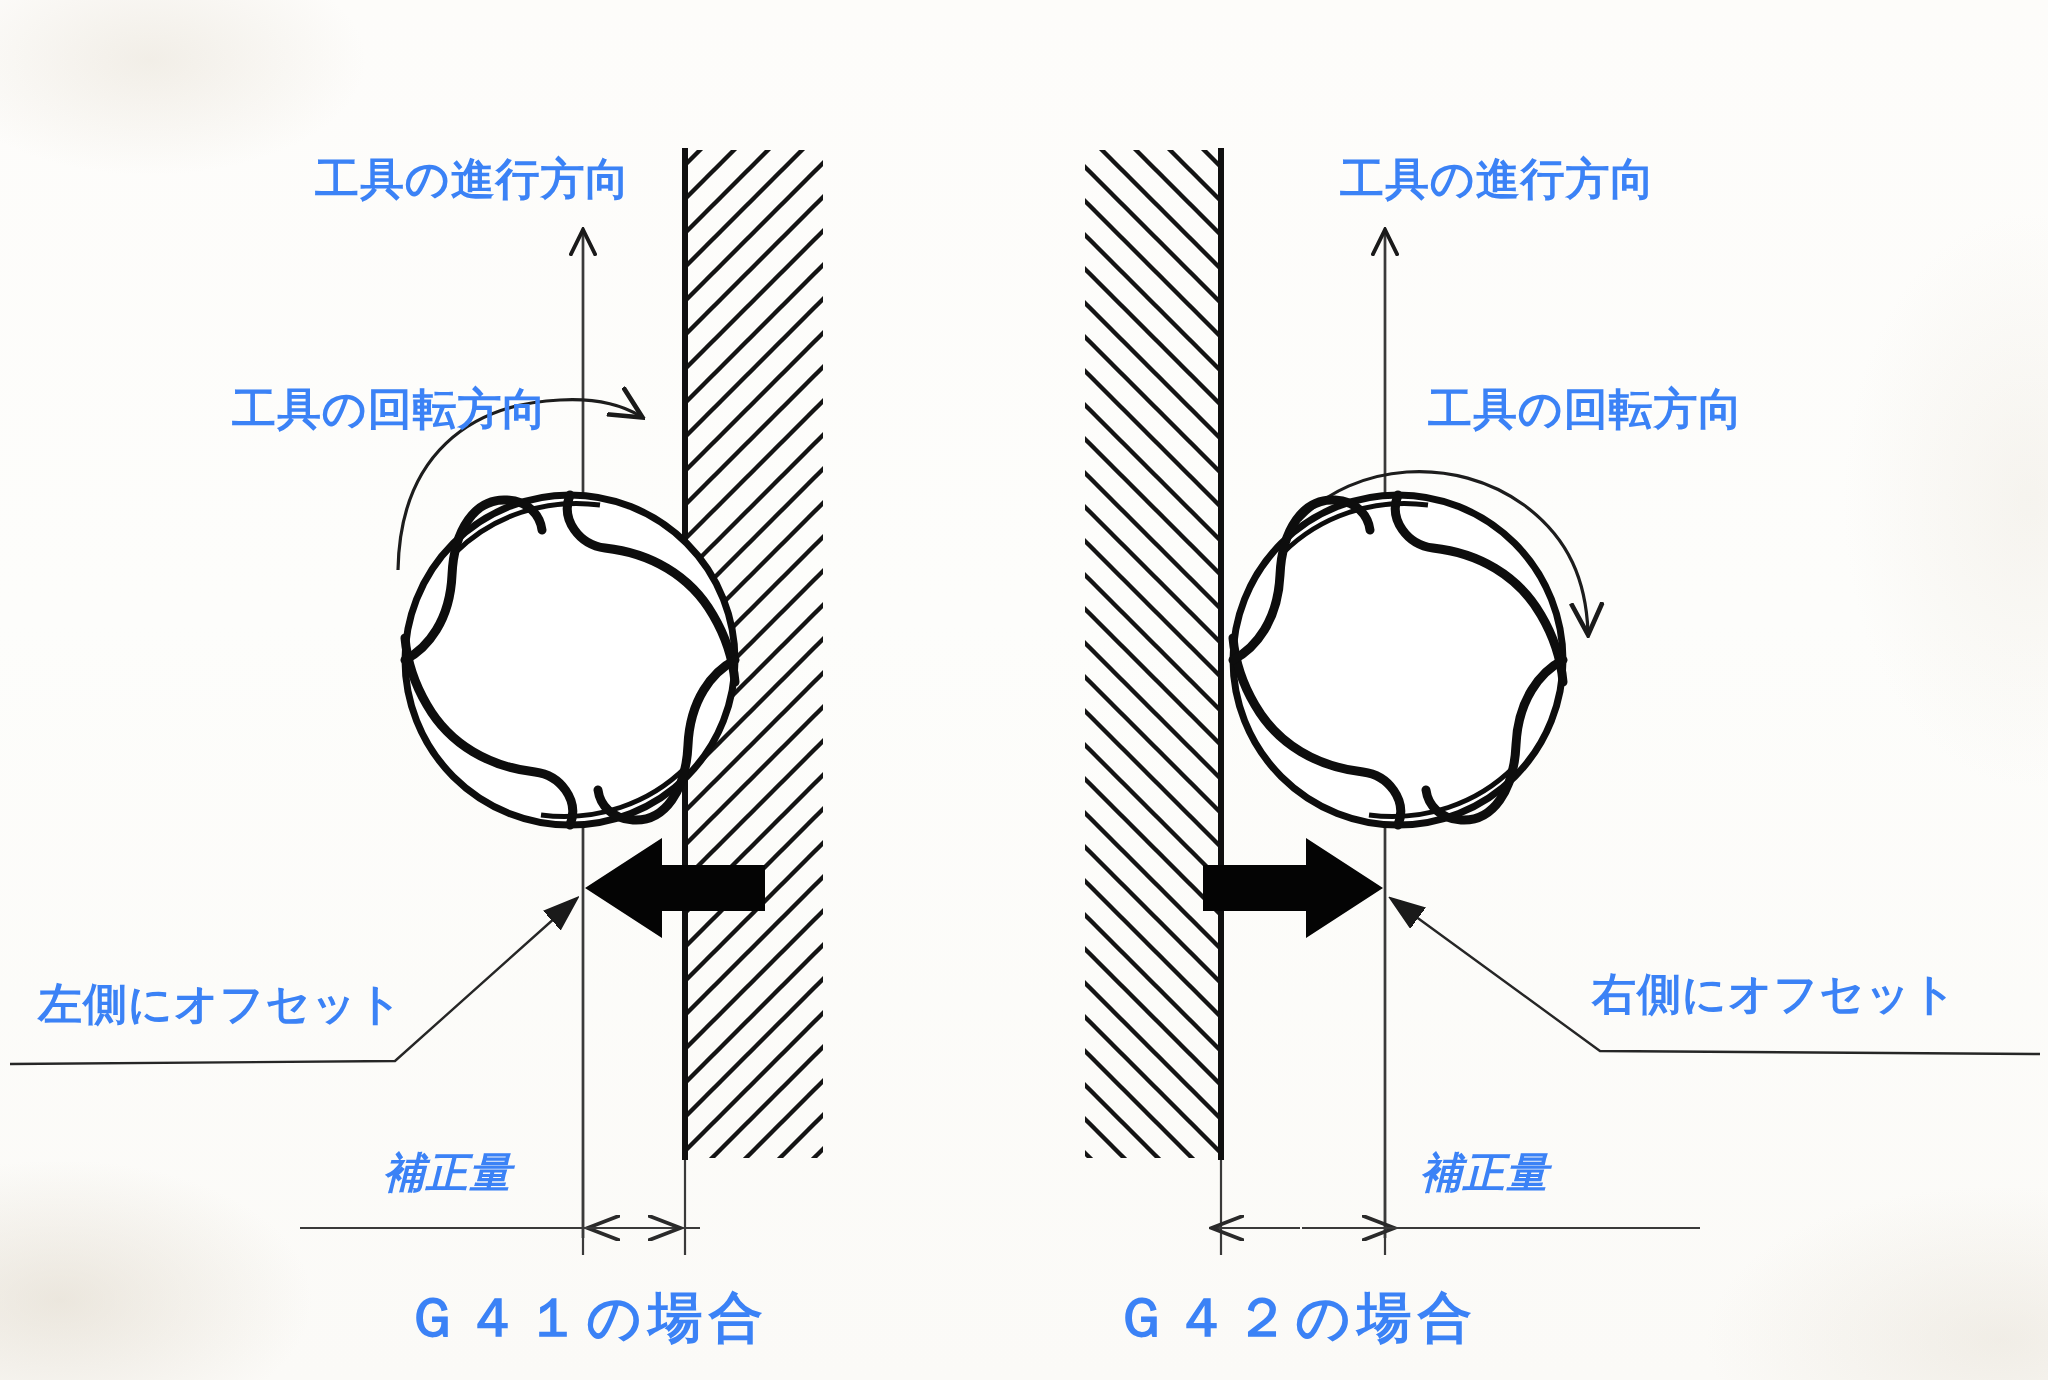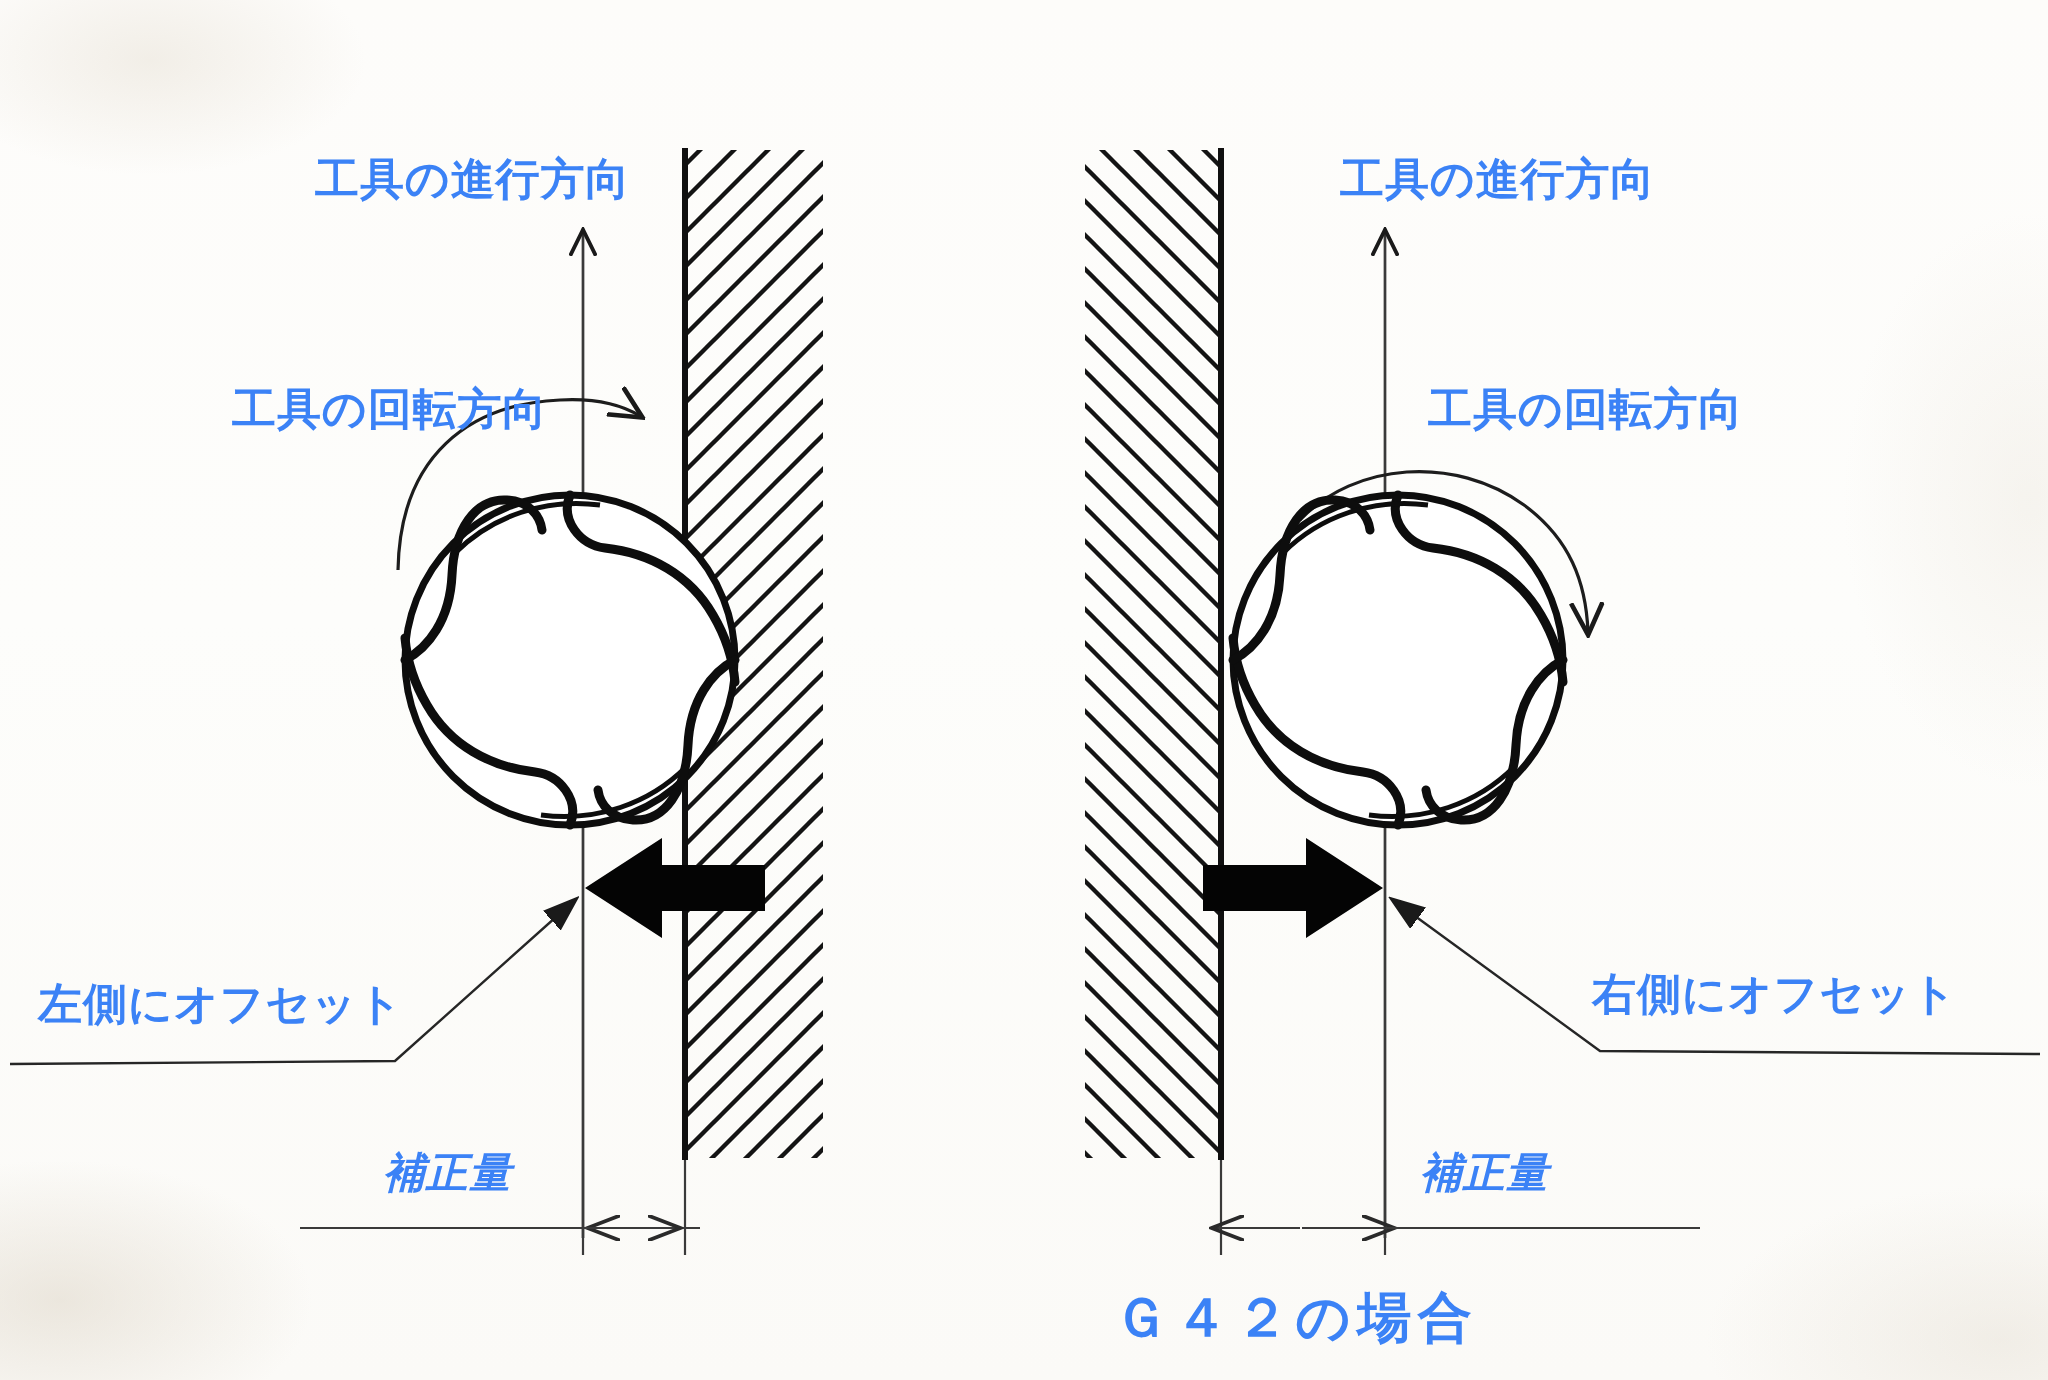--- a/index.html
+++ b/index.html
@@ -168,20 +168,21 @@
 </svg>
 
 <div class="lbl lbl-jp" style="left:315px;top:150px;">工具の進行方向</div>
 
 <div class="lbl lbl-jp" style="left:232px;top:380px;">工具の回転方向</div>
 
 <div class="lbl lbl-jp" style="left:38px;top:975px;">左側にオフセット</div>
 
 <div class="lbl dimtext" style="left:383px;top:1145px;">補正量</div>
 
+<div class="lbl cap" style="left:405px;top:1282px;">Ｇ４１の場合</div>
 
 <div class="lbl lbl-jp" style="left:1340px;top:150px;">工具の進行方向</div>
 
 <div class="lbl lbl-jp" style="left:1428px;top:380px;">工具の回転方向</div>
 
 <div class="lbl lbl-jp" style="left:1592px;top:965px;">右側にオフセット</div>
 
 <div class="lbl dimtext" style="left:1420px;top:1145px;">補正量</div>
 
 <div class="lbl cap" style="left:1114px;top:1282px;">Ｇ４２の場合</div>

